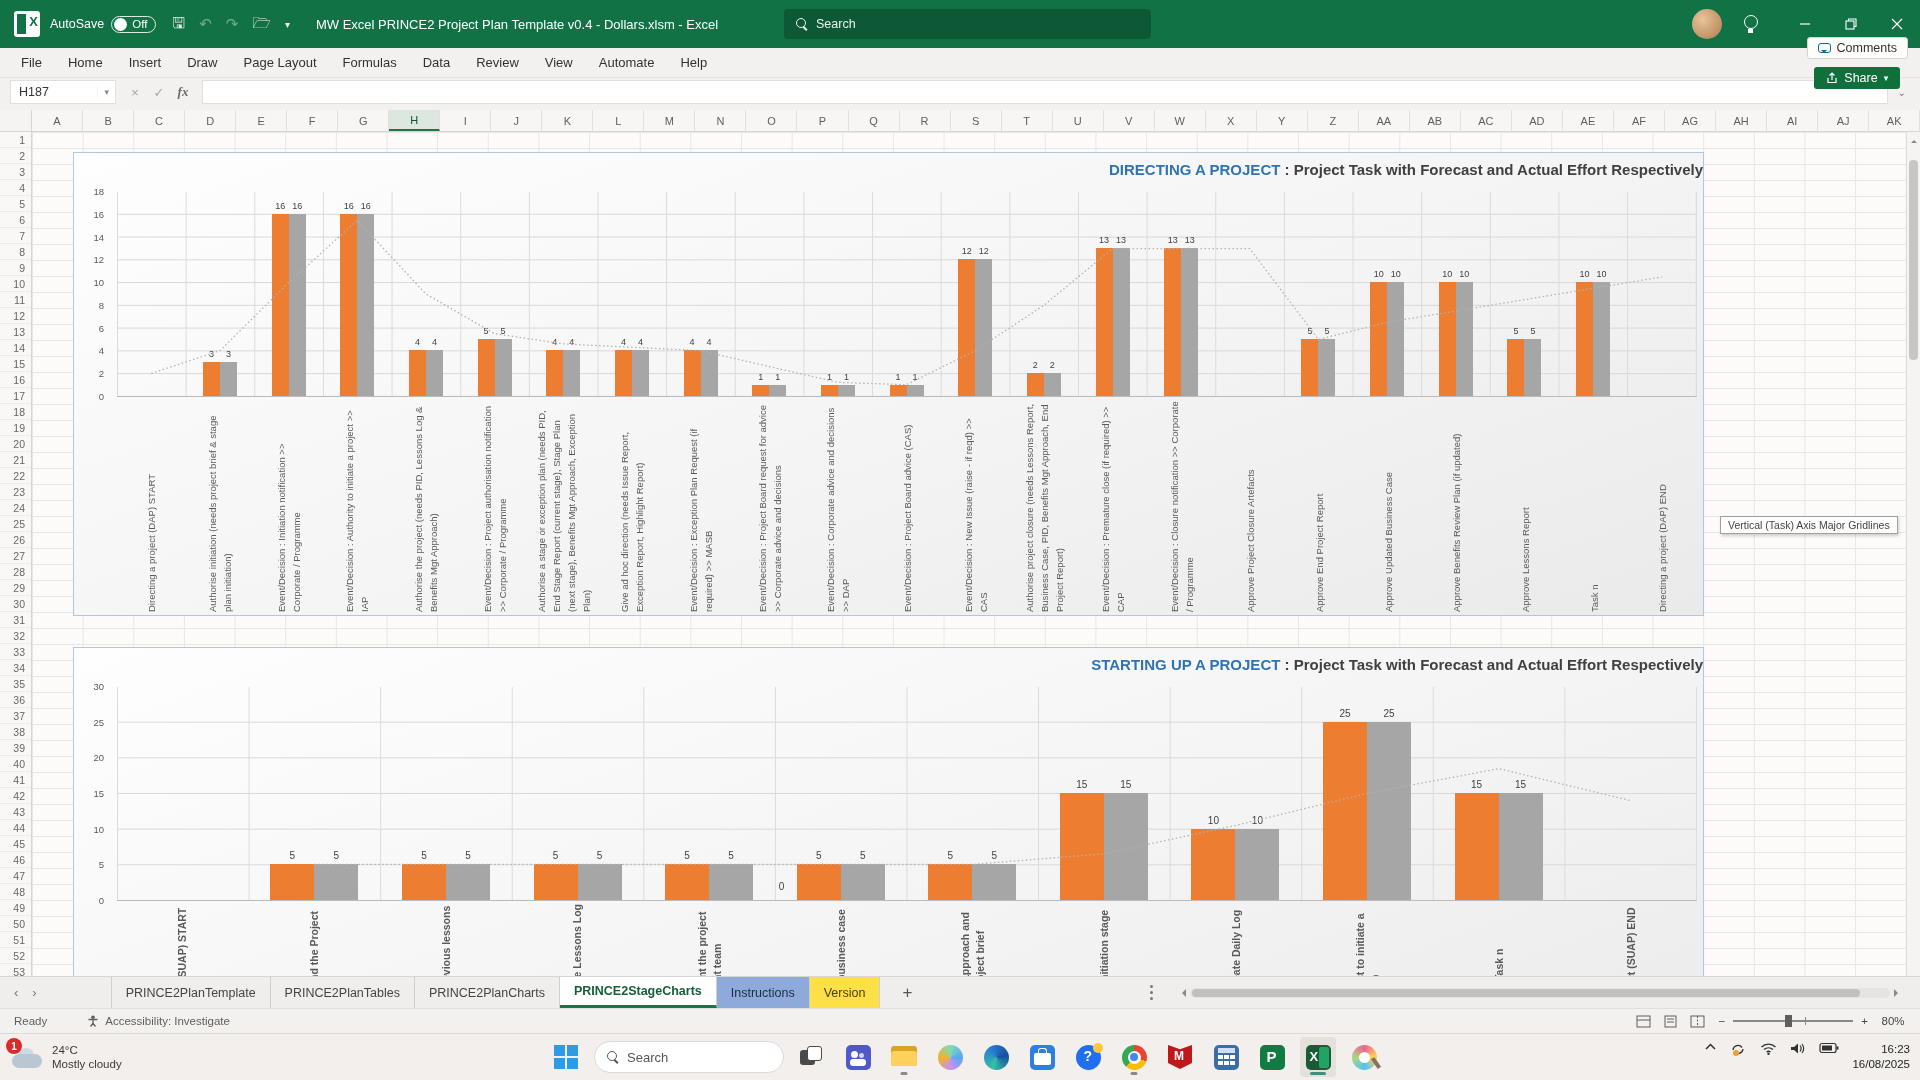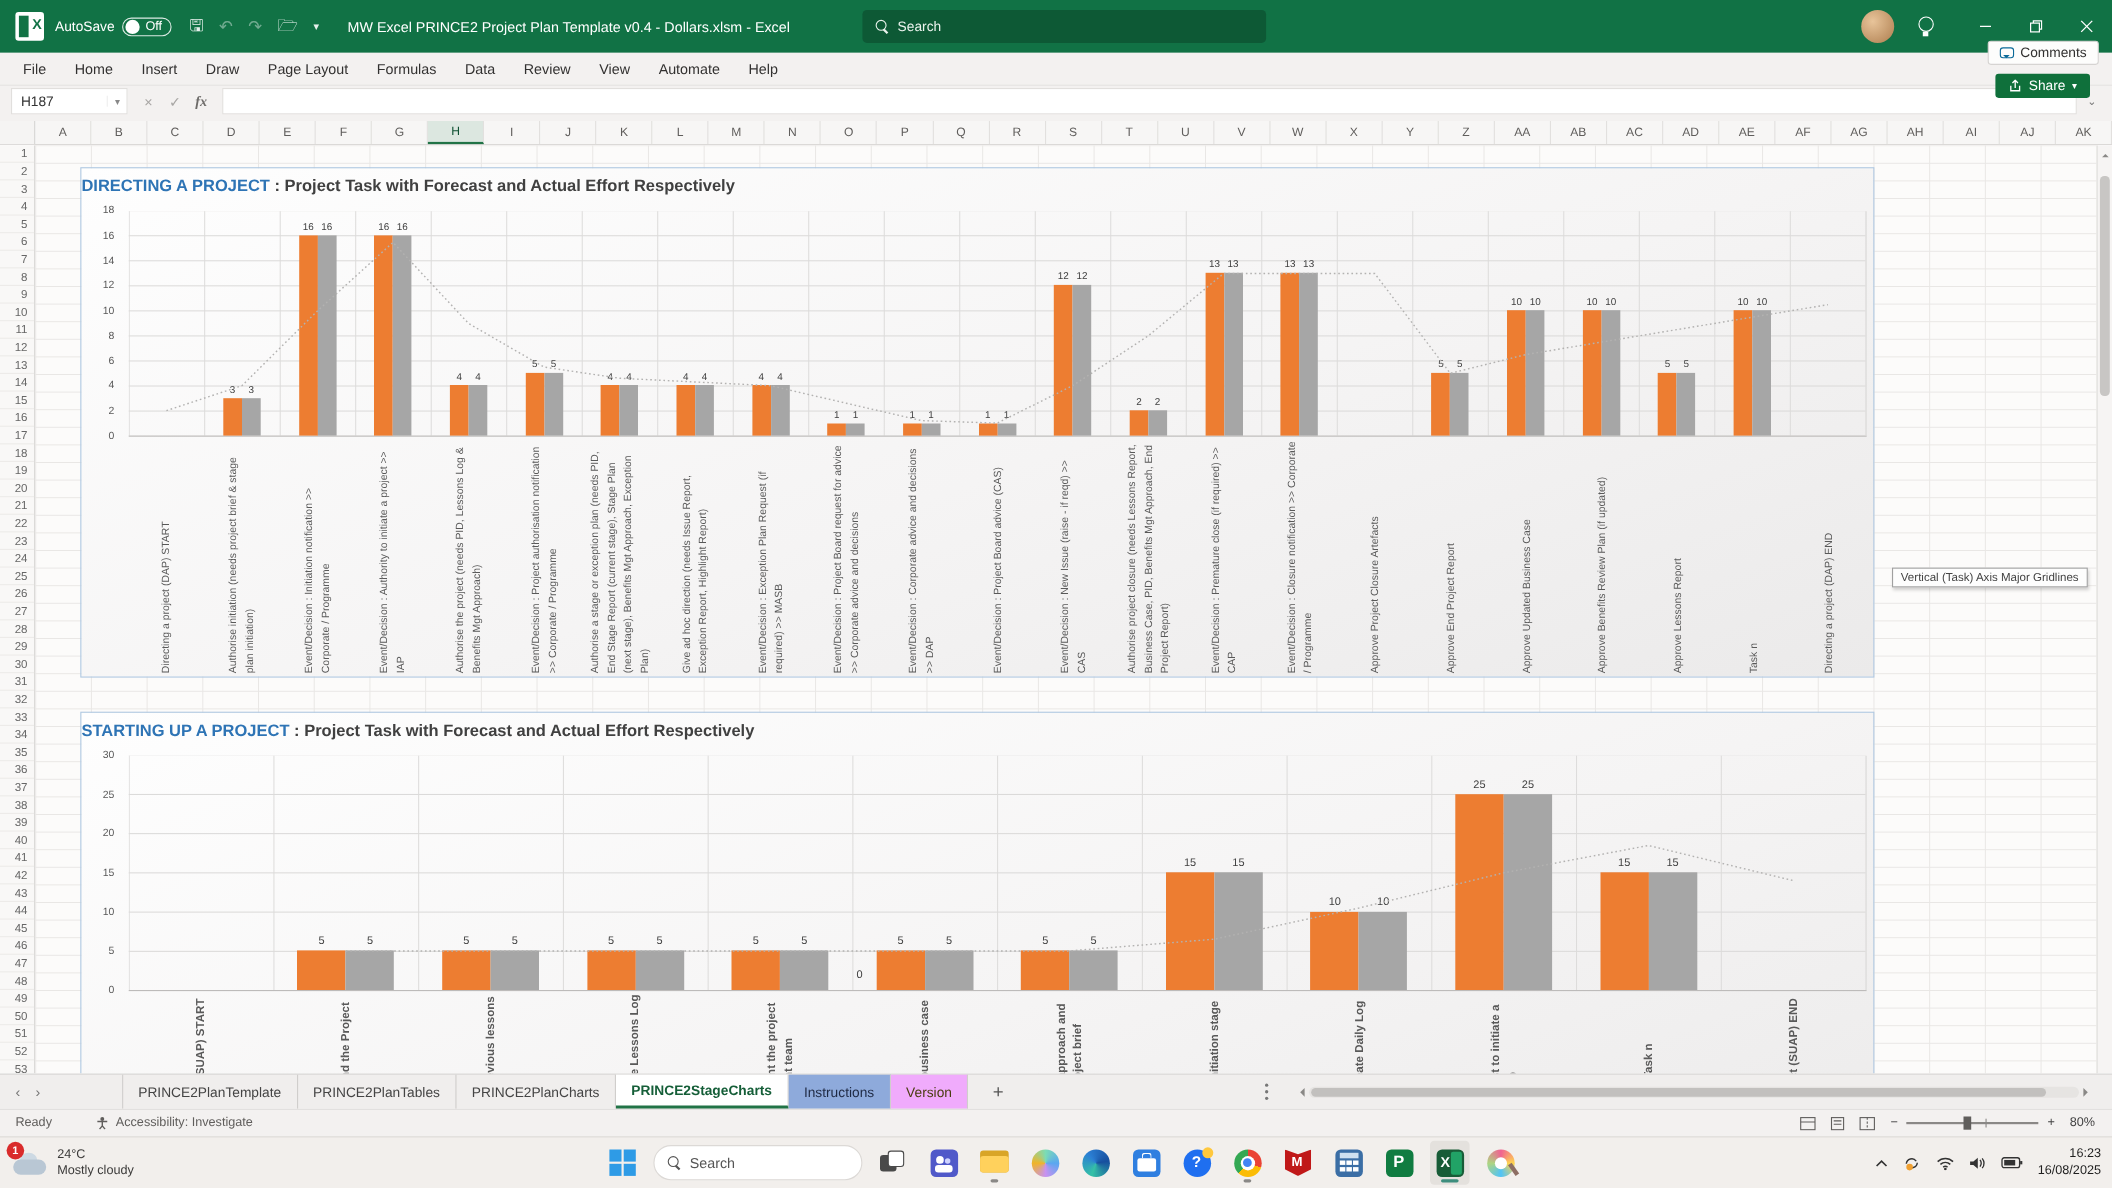--- a/index.html
+++ b/index.html
@@ -59,21 +59,21 @@
     background-image: linear-gradient(to right, #e9e7e5 1px, transparent 1px), linear-gradient(to bottom, #e9e7e5 1px, transparent 1px);
     background-size: 50.65px 100%, 100% 16px; }
   .vscroll { position:absolute; right:0; top:0; bottom:0; width:14px; background:#f6f4f3; border-left:1px solid #e0dedc; }
   .vscroll .up { position:absolute; top:5px; left:3.5px; width:0; height:0; border:3.5px solid transparent; border-bottom-color:#8a8886; }
   .vscroll .thumb { position:absolute; top:28px; left:2px; width:9px; height:200px; background:#c8c6c4; border-radius:4px; }
 
   
   .chart { position:absolute; left:41px; width:1631px; border:1px solid #afc8e2; background:linear-gradient(160deg, #fefefe 0%, #f5f4f4 55%, #ebeaea 100%); overflow:hidden; }
   .chart1 { top:20px; height:464px; }
   .chart2 { top:515px; height:461px; }
-  .ctitle { position:absolute; top:8px; left:0; right:0; text-align:left; font-size:15px; font-weight:bold; color:#404040; white-space:nowrap; }
+  .ctitle { position:absolute; top:8px; left:0; right:0; text-align:right; font-size:15px; font-weight:bold; color:#404040; white-space:nowrap; }
   .ctitle .t-hl { color:#2e74b5; }
   .plotwrap { position:absolute; left:43px; top:39px; width:1580px; }
   .plot { position:relative; width:100%; border-bottom:1px solid #bdbbba; border-right:1px solid #dcdbda; }
   .ylabels { position:absolute; top:39px; left:0; width:38px; }
   .ylabels span { position:absolute; right:8px; font-size:9.5px; color:#595959; }
   .cats { position:absolute; left:0; top:0; right:0; bottom:0; display:flex; }
   .cat { flex:1; position:relative; }
   .bars { position:absolute; bottom:0; left:50%; transform:translateX(-50%); display:flex; align-items:flex-end; }
   .barcol { display:flex; flex-direction:column; align-items:center; }
   .dlab { font-size:var(--dfs,9px); color:#3f3f3f; margin-bottom:3px; }
@@ -87,21 +87,21 @@
   .tooltip { position:absolute; left:1688px; top:384px; background:#fdfdfd; border:1px solid #a0a0a0; box-shadow:1px 2px 3px rgba(0,0,0,.18); font-size:10.5px; color:#444; padding:2px 7px; white-space:nowrap; z-index:5; }
 
   
   .tabbar { height:32px; background:#f0eeed; border-top:1px solid #d8d6d4; display:flex; align-items:stretch; position:relative; }
   .tnav { display:flex; align-items:center; gap:14px; padding:0 18px 0 14px; color:#777; font-size:13px; }
   .stabs { display:flex; align-items:stretch; margin-left:56px; }
   .stab { display:flex; align-items:center; padding:0 14px; font-size:12.5px; color:#444; border-right:1px solid #d0cecc; }
   .stab.first { border-left:1px solid #d0cecc; }
   .stab.active { background:#fff; border-bottom:3px solid #217346; color:#155e38; font-weight:bold; }
   .stab.blue { background:#8eaadb; color:#1f2a44; }
-  .stab.yellow { background:#f0abfc; color:#4a3d10; }
+  .stab.yellow { background:#fde047; color:#4a3d10; }
   .addsheet { display:flex; align-items:center; margin-left:22px; color:#555; font-size:17px; }
   .tmore { position:absolute; left:1150px; top:8px; width:4px; }
   .tmore i { display:block; width:3px; height:3px; background:#777; border-radius:50%; margin-bottom:3px; }
   .hscroll { position:absolute; left:1178px; right:18px; top:10px; height:12px; display:flex; align-items:center; gap:4px; }
   .harrow { width:0; height:0; border:4px solid transparent; }
   .harrow.l { border-right-color:#8a8886; }
   .harrow.r { border-left-color:#8a8886; }
   .htrack { flex:1; height:10px; background:#e6e4e2; border-radius:5px; position:relative; }
   .hthumb { position:absolute; left:2px; right:30px; top:1px; height:8px; background:#c2c0be; border-radius:4px; }
 
@@ -127,21 +127,21 @@
   .wtxt { font-size:11.5px; color:#3b3a39; line-height:1.25; }
   .centericons { position:absolute; left:548px; display:flex; align-items:center; gap:10px; height:47px; }
   .tbi { width:36px; height:40px; display:flex; align-items:center; justify-content:center; position:relative; border-radius:4px; }
   .tbi.active { background:#e4e1dd; }
   .tbi .ind { position:absolute; bottom:2px; left:50%; transform:translateX(-50%); width:7px; height:3px; border-radius:2px; background:#8a8886; }
   .tbi.active .ind { width:16px; background:#3e8e7e; }
   .ico { width:25px; height:25px; border-radius:5px; position:relative; }
   .winlogo { display:grid; grid-template-columns:11px 11px; grid-template-rows:11px 11px; gap:2px; width:24px; height:24px; }
   .winlogo i { background:#2e9be6; }
   .sbox { width:190px; height:32px; background:#fff; border:1px solid #dcd9d6; border-radius:16px; display:flex; align-items:center; gap:8px; padding-left:12px; font-size:13px; color:#555; }
-  .tray { position:absolute; right:10px; display:flex; align-items:center; gap:13px; }
+  .tray { position:absolute; right:10px; display:flex; align-items:flex-start; gap:13px; }
   .clock { text-align:right; font-size:11.5px; color:#1f1f1f; line-height:1.3; }
 
   .mag { width:12px; height:12px; position:relative; flex:0 0 auto; }
   .mag:before { content:""; position:absolute; left:0; top:0; width:8px; height:8px; border:1.6px solid currentColor; border-radius:50%; }
   .mag:after { content:""; position:absolute; left:8px; top:8px; width:5px; height:1.6px; background:currentColor; transform:rotate(45deg); transform-origin:0 0; }
 </style>
 </head>
 <body>
 
 <div class="screen">

